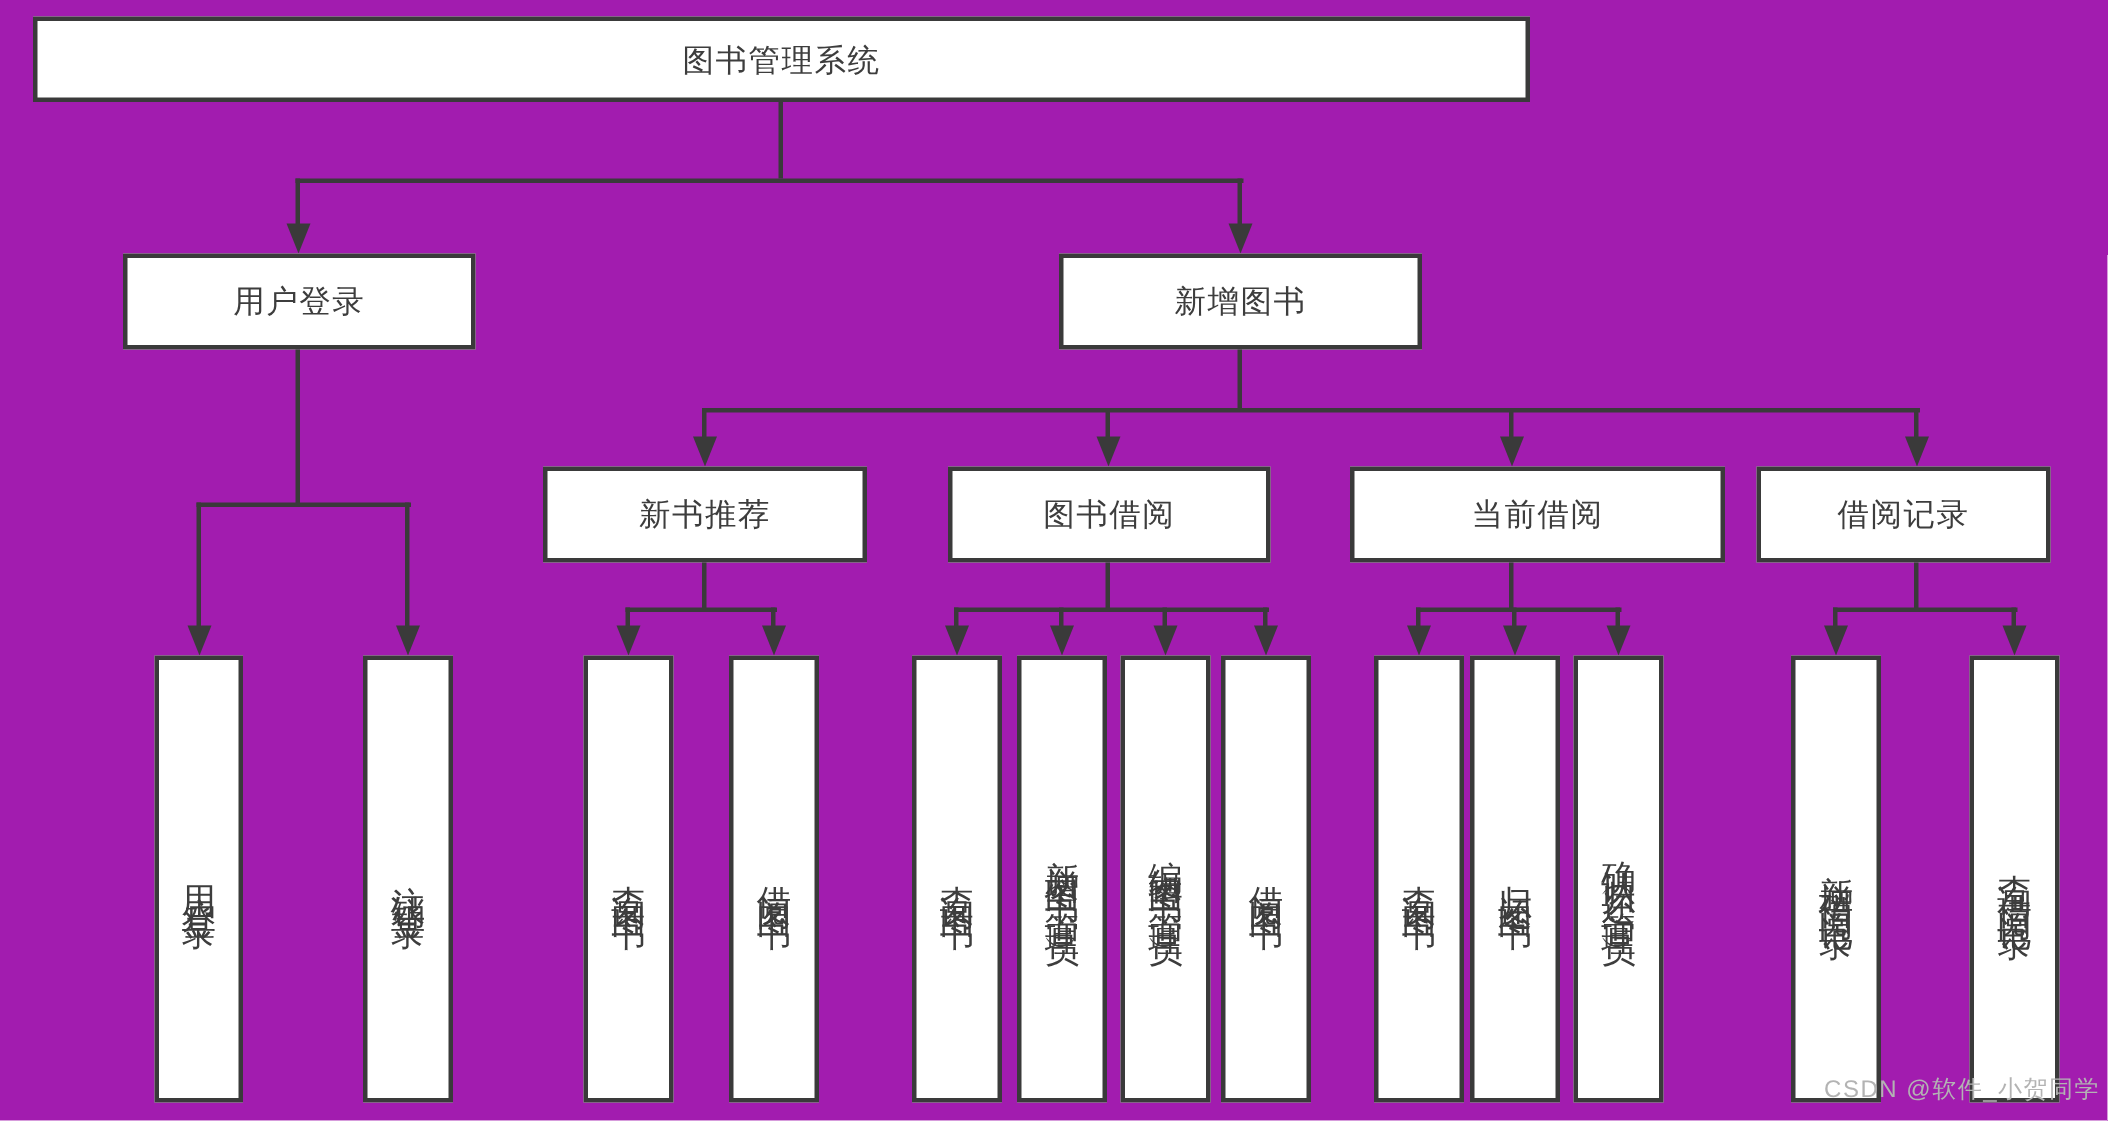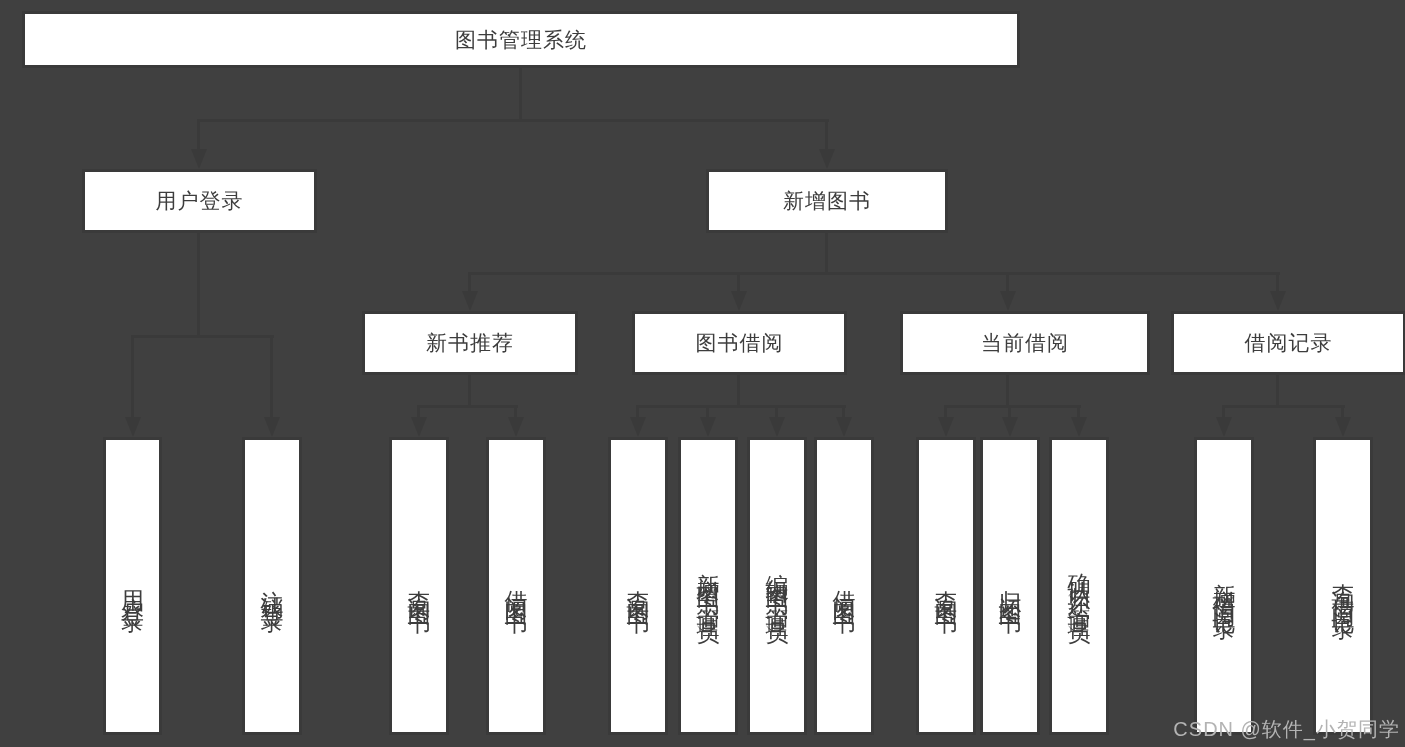--- a/index.html
+++ b/index.html
@@ -1,19 +1,19 @@
 <!DOCTYPE html>
 <html><head>
 <meta charset="utf-8">
 <style>
   html,body{margin:0;padding:0;background:#ffffff;}
   #stage{
     position:relative;
     width:1405px;height:747px;
-    background:#404040;
+    background:#a21caf;
     font-family:"Liberation Sans","DejaVu Sans",sans-serif;
     overflow:hidden;
   }
   .node{
     position:absolute;
     box-sizing:border-box;
     border:3px solid #3a3a3a;
     background:#ffffff;
     display:flex;align-items:center;justify-content:center;
     color:#3d3d3d;
@@ -32,21 +32,21 @@
   .ah{
     position:absolute;width:0;height:0;
     border-left:8px solid transparent;
     border-right:8px solid transparent;
     border-top:20px solid #3a3a3a;
   }
   .watermark{
     position:absolute;
     top:716px;right:5px;
     color:#b3b3b3;
-    font-size:20px;
+    font-size:16px;
     letter-spacing:1px;
     white-space:nowrap;
   }
 </style>
 </head>
 <body>
 
 <div id="stage">
 
   <div class="node" style="left:22px;top:11px;width:998px;height:57px;">
@@ -87,21 +87,21 @@
 
   <div class="node" style="left:362px;top:311px;width:216px;height:64px;">
     <span>新书推荐</span>
   </div>
   <div class="node" style="left:632px;top:311px;width:215px;height:64px;">
     <span>图书借阅</span>
   </div>
   <div class="node" style="left:900px;top:311px;width:250px;height:64px;">
     <span>当前借阅</span>
   </div>
-  <div class="node" style="left:1171px;top:311px;width:235px;height:64px;">
+  <div class="node" style="left:1171px;top:311px;width:196px;height:64px;">
     <span>借阅记录</span>
   </div>
 
   <div class="vl" style="left:468px;top:375px;height:32px;"></div>
   <div class="hl" style="left:417px;top:405px;width:101px;"></div>
   <div class="vl" style="left:417px;top:405px;height:14px;"></div>
   <div class="ah" style="left:411px;top:417px;"></div>
   <div class="vl" style="left:514px;top:405px;height:14px;"></div>
   <div class="ah" style="left:508px;top:417px;"></div>
 

